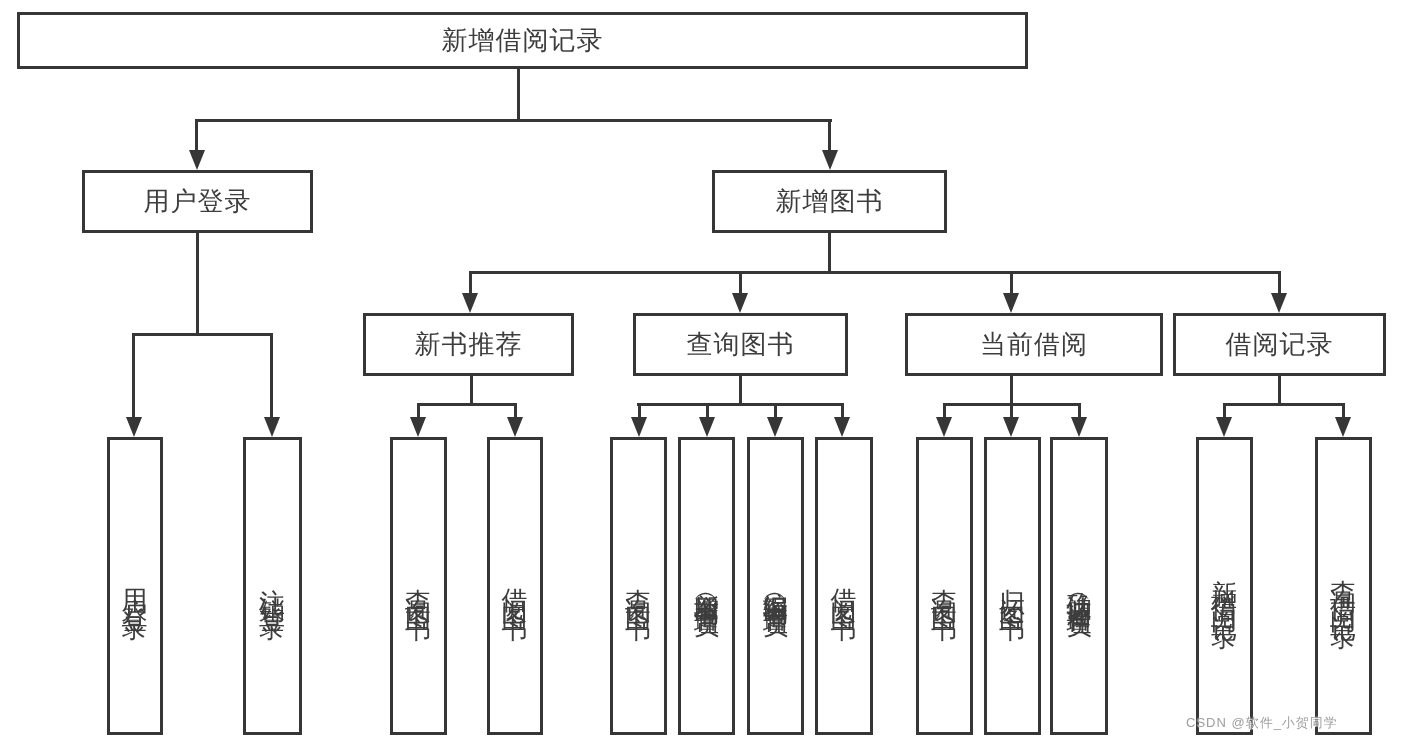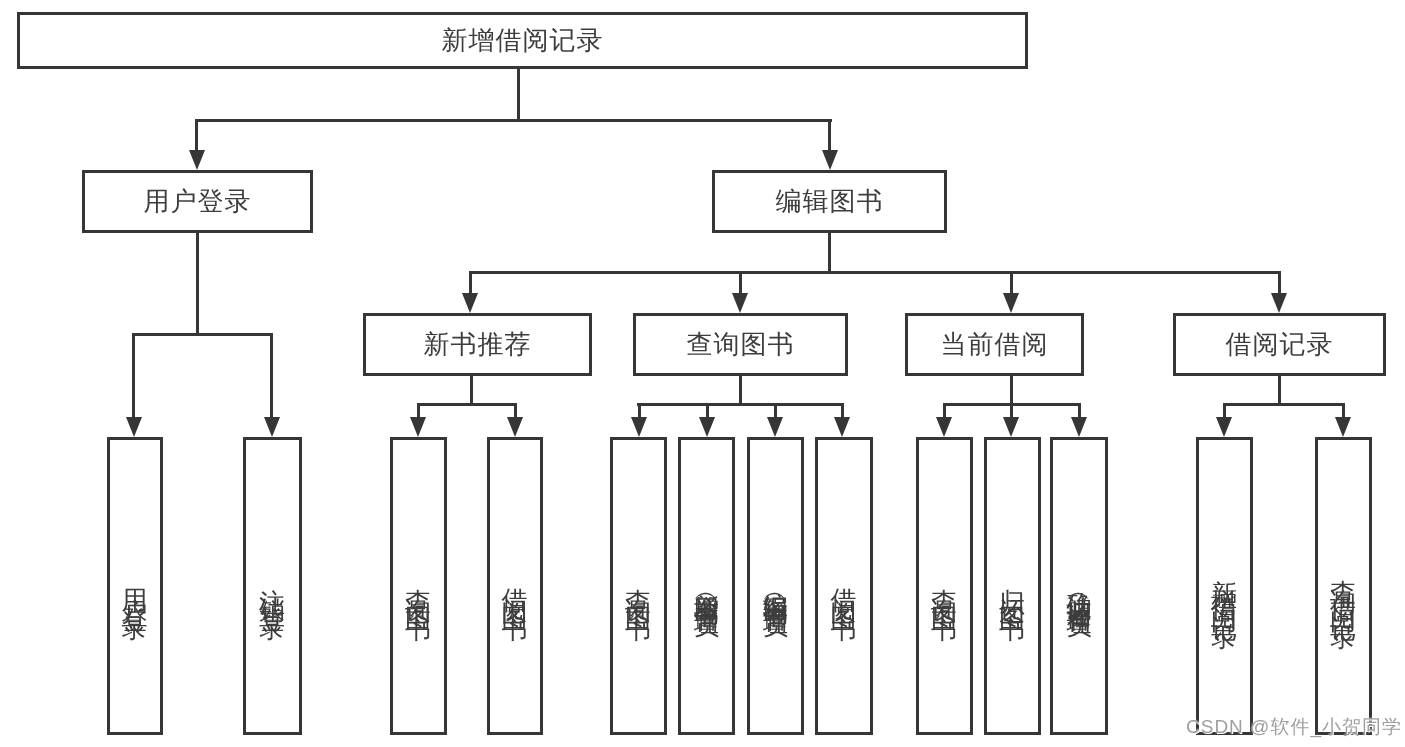--- a/index.html
+++ b/index.html
@@ -34,21 +34,21 @@
   .vline{position:absolute;width:3px;background:var(--line)}
   .hline{position:absolute;height:3px;background:var(--line)}
   .tri{
     position:absolute;width:0;height:0;
     border-left:8px solid transparent;
     border-right:8px solid transparent;
     border-top:20px solid var(--line);
   }
   .watermark{
     position:absolute;left:1186px;top:714px;
-    font-size:19px;letter-spacing:1px;
+    font-size:13px;letter-spacing:1px;
     color:var(--watermark);
     text-shadow:0 0 2px #fff,1px 1px 0 #fff;
     z-index:5;white-space:nowrap;
   }
 </style>
 </head>
 <body>
 
 <div class="canvas">
 
@@ -112,30 +112,30 @@
   <div class="tri" style="left:1335px;top:417px"></div>
 
   <div class="box" style="left:17px;top:12px;width:1011px;height:57px">
     <span>新增借阅记录</span>
   </div>
 
   <div class="box lvl2" style="left:82px;width:231px">
     <span>用户登录</span>
   </div>
   <div class="box lvl2" style="left:712px;width:235px">
-    <span>编辑图书</span>
+    <span>新增图书</span>
   </div>
 
-  <div class="box lvl3" style="left:363px;width:229px">
+  <div class="box lvl3" style="left:363px;width:211px">
     <span>新书推荐</span>
   </div>
   <div class="box lvl3" style="left:633px;width:215px">
     <span>查询图书</span>
   </div>
-  <div class="box lvl3" style="left:905px;width:179px">
+  <div class="box lvl3" style="left:905px;width:258px">
     <span>当前借阅</span>
   </div>
   <div class="box lvl3" style="left:1173px;width:213px">
     <span>借阅记录</span>
   </div>
 
   <div class="box leaf" style="left:107px;width:56px">
     <span class="vtext">用户登录</span>
   </div>
   <div class="box leaf" style="left:243px;width:59px">

